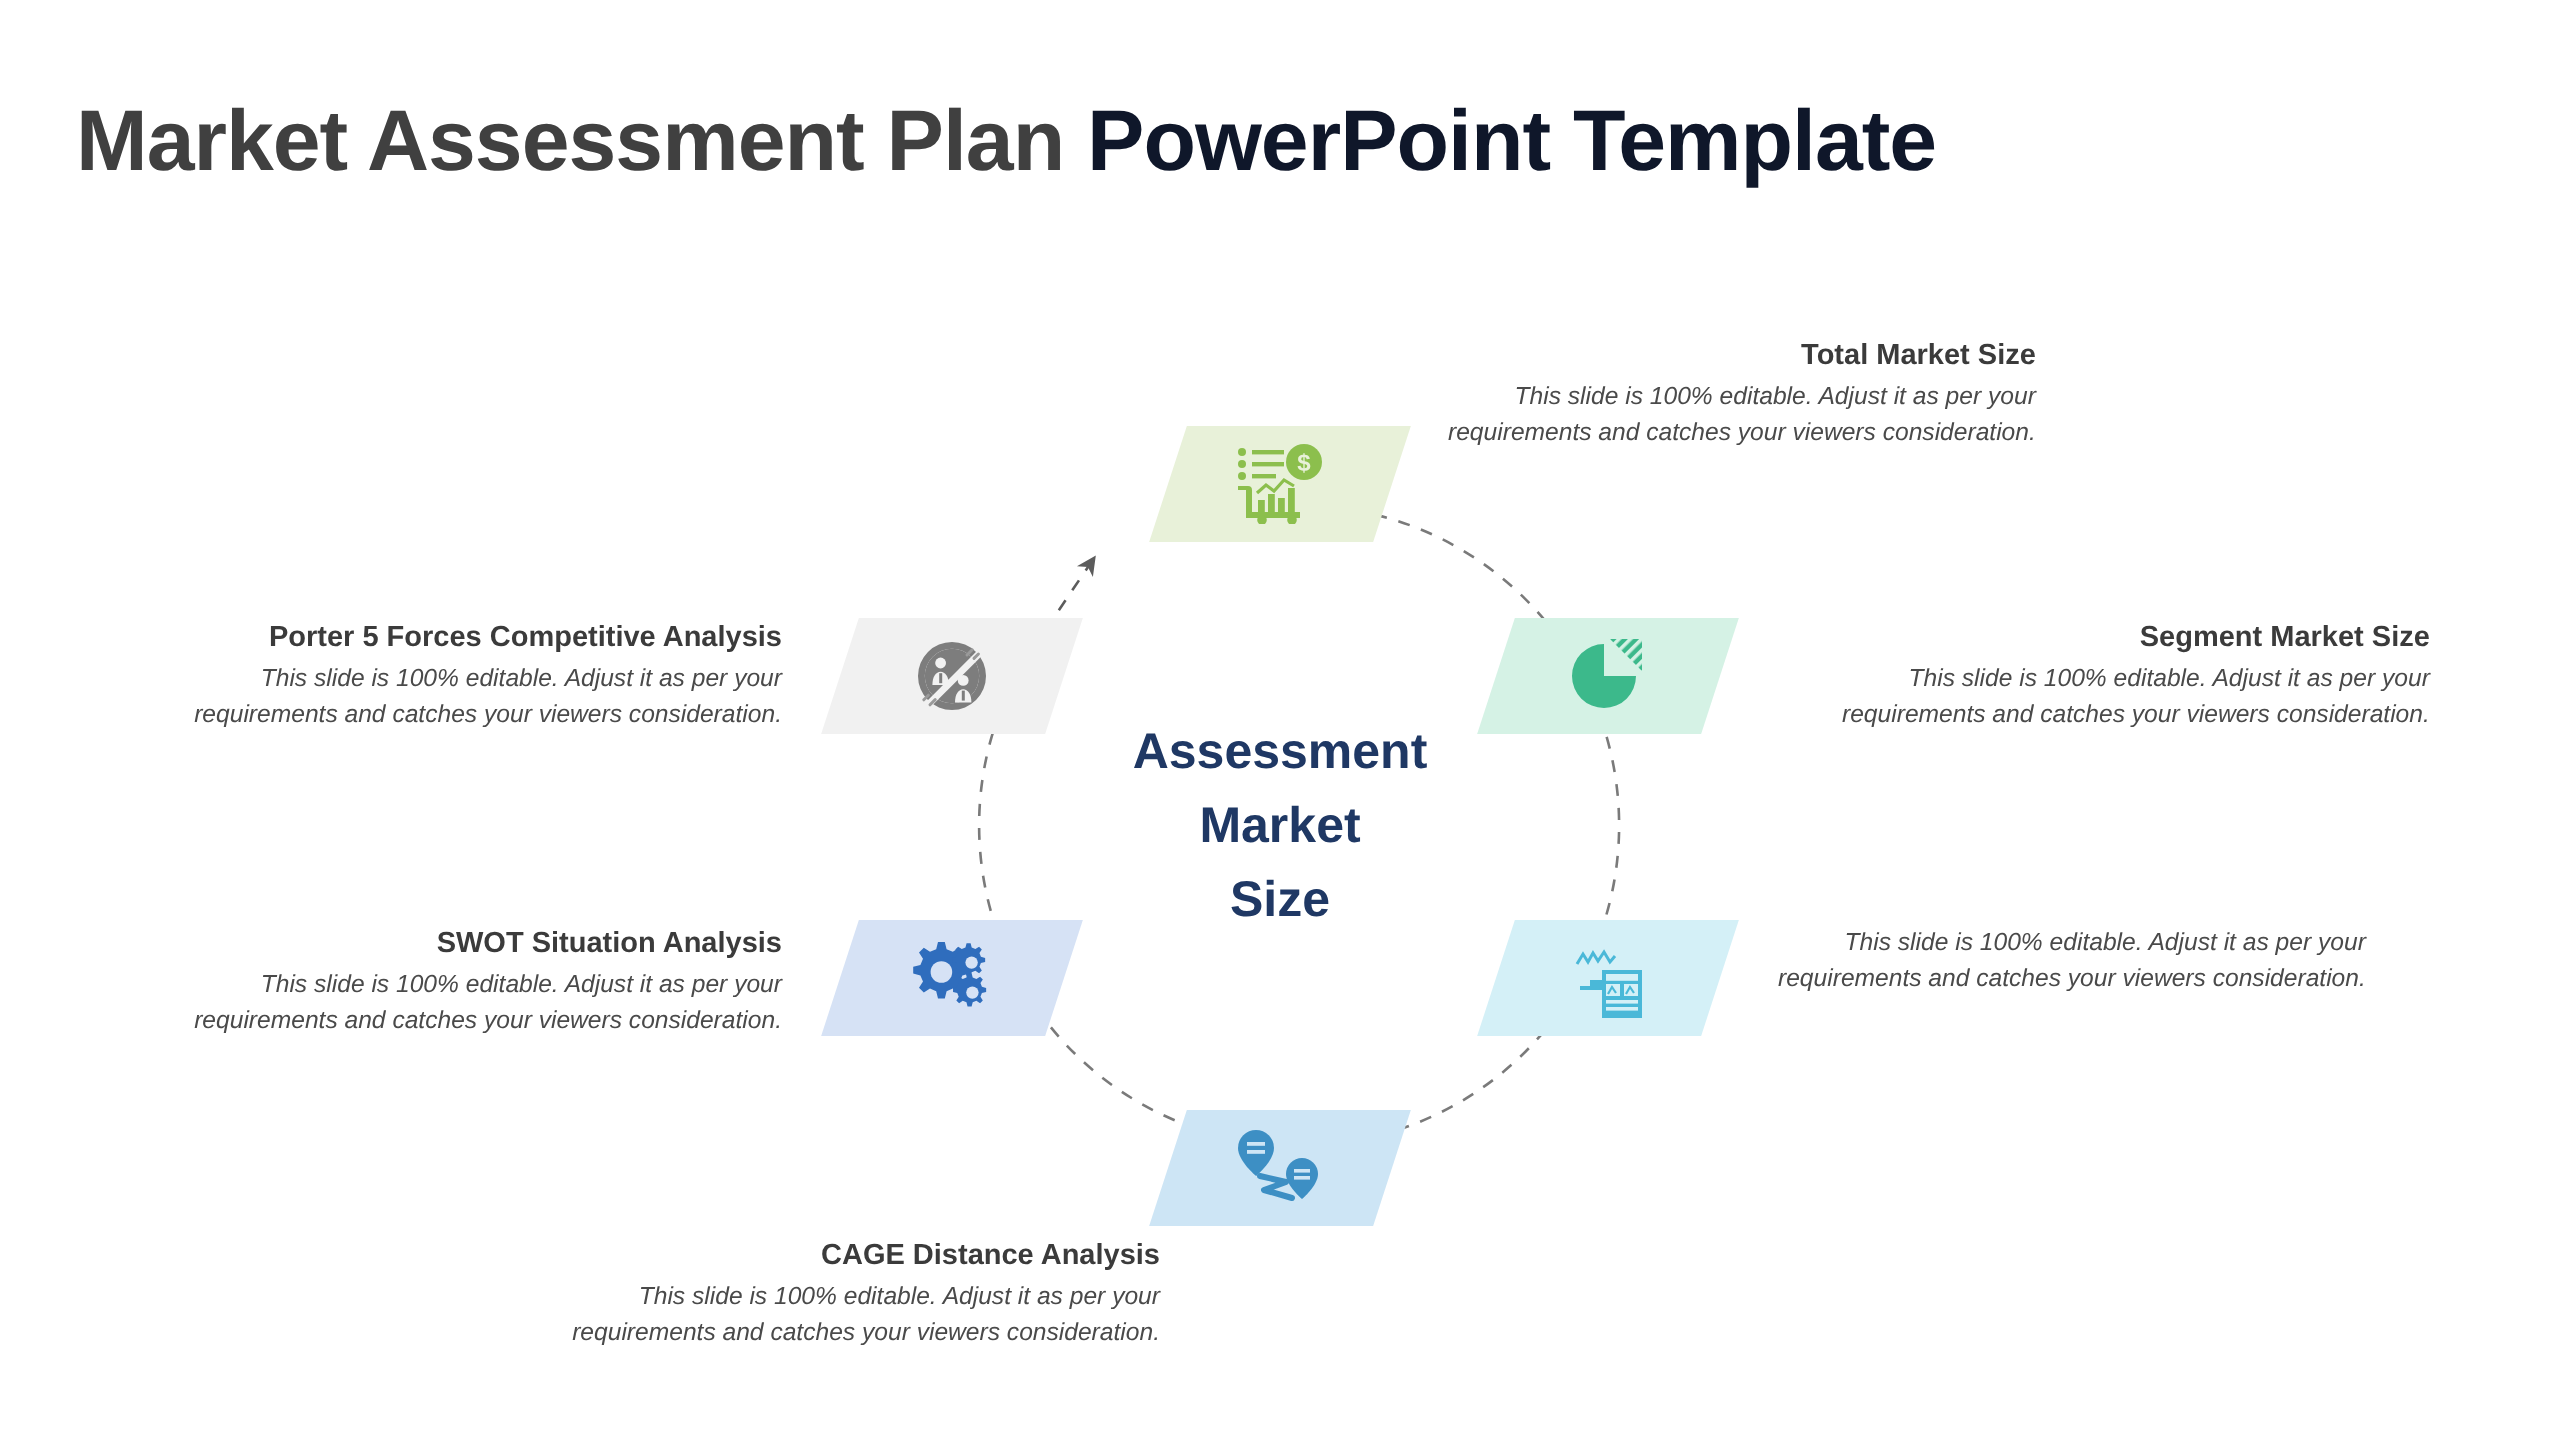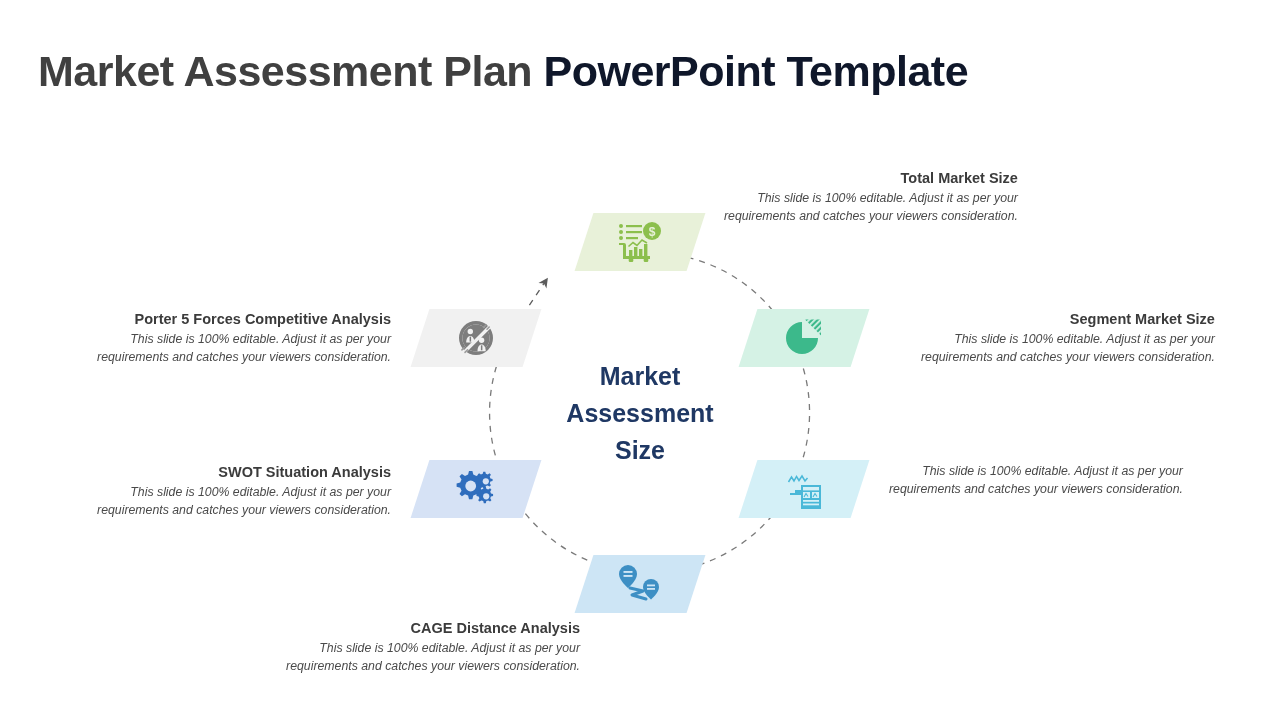--- a/index.html
+++ b/index.html
@@ -102,22 +102,22 @@
         </marker>
       </defs>
 
       <path d="M 310 123
                A 160 160 0 1 1 182 201" fill="none" stroke="#7a7a7a" stroke-width="1.3" stroke-dasharray="6 6" stroke-linecap="butt"></path>
 
       <path d="M 186 195 L 215 152" fill="none" stroke="#5c5c5c" stroke-width="1.3" stroke-dasharray="6 6" marker-end="url(#ah)"></path>
     </svg>
 
     <div class="center-label">
+      <div>Assessment</div>
       <div>Market</div>
-      <div>Assessment</div>
       <div>Size</div>
     </div>
 
     <div class="node" style="left:584px;top:83px;background:#e8f1d9;">
       <span class="ico">
         <svg width="44" height="40" viewBox="0 0 44 40">
           <g fill="#8cbf4d">
             <circle cx="3" cy="4" r="2"></circle>
               <rect x="8" y="3" width="16" height="2.2"></rect>
             <circle cx="3" cy="10" r="2"></circle>

